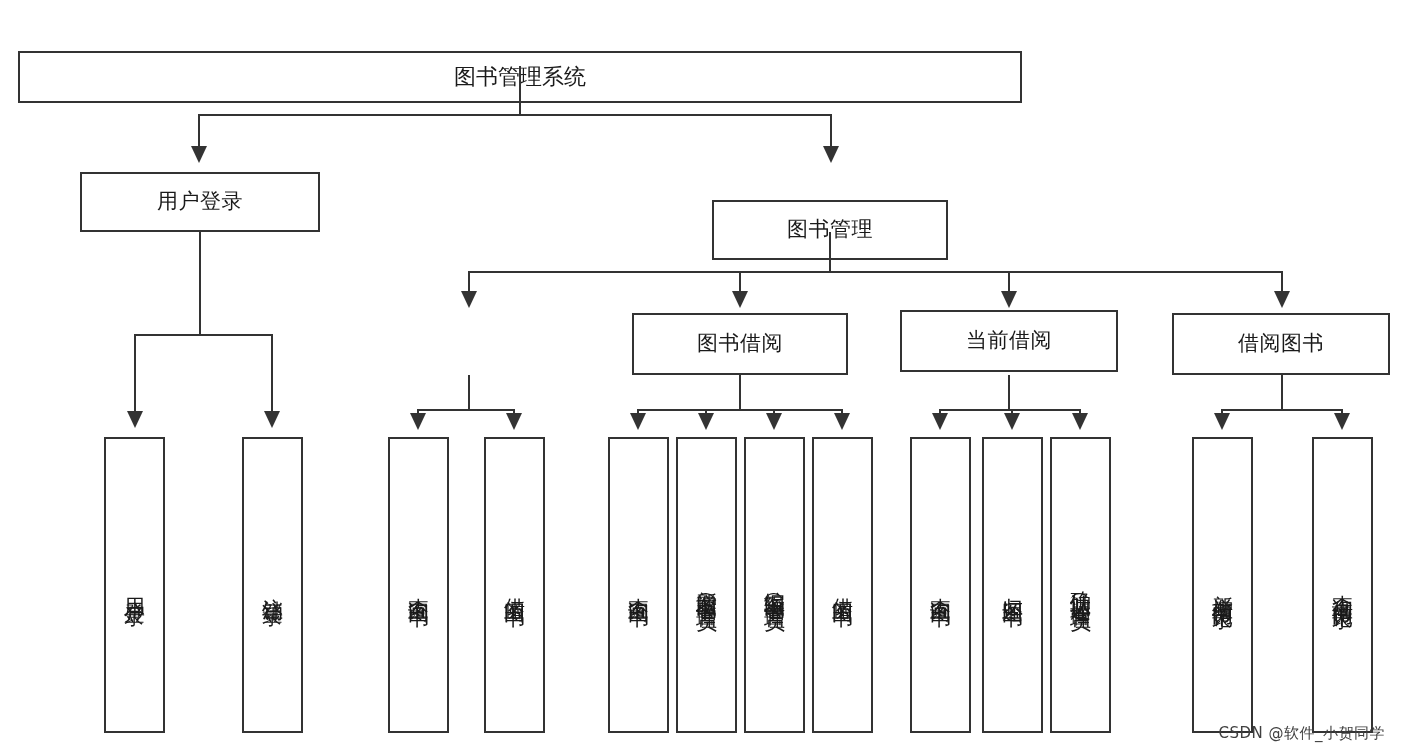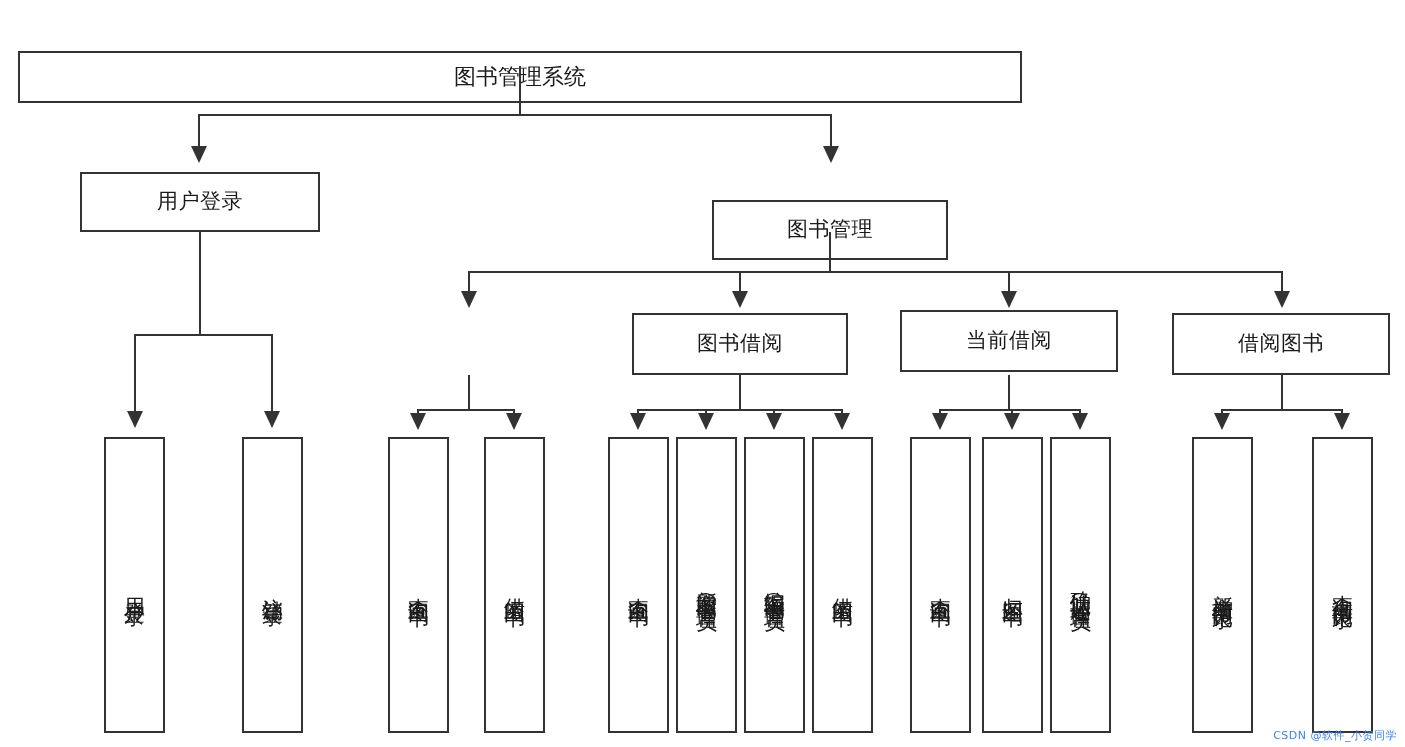--- a/index.html
+++ b/index.html
@@ -53,24 +53,24 @@
   .arrow {
     position: absolute;
     width: 0;
     height: 0;
     border-left: 8px solid transparent;
     border-right: 8px solid transparent;
     border-top: 17px solid #333333;
   }
   #watermark {
     position: absolute;
-    right: 8px;
+    right: 20px;
     bottom: 4px;
-    font-size: 11px;
-    color: #3b82f6;
+    font-size: 15px;
+    color: #404040;
     letter-spacing: 0.5px;
     white-space: nowrap;
   }
 </style>
 </head>
 <body>
 
 <div id="canvas">
 
   <div class="node node-root" style="left:18px; top:14px; width:1004px; height:52px;margin-top:37px;">

